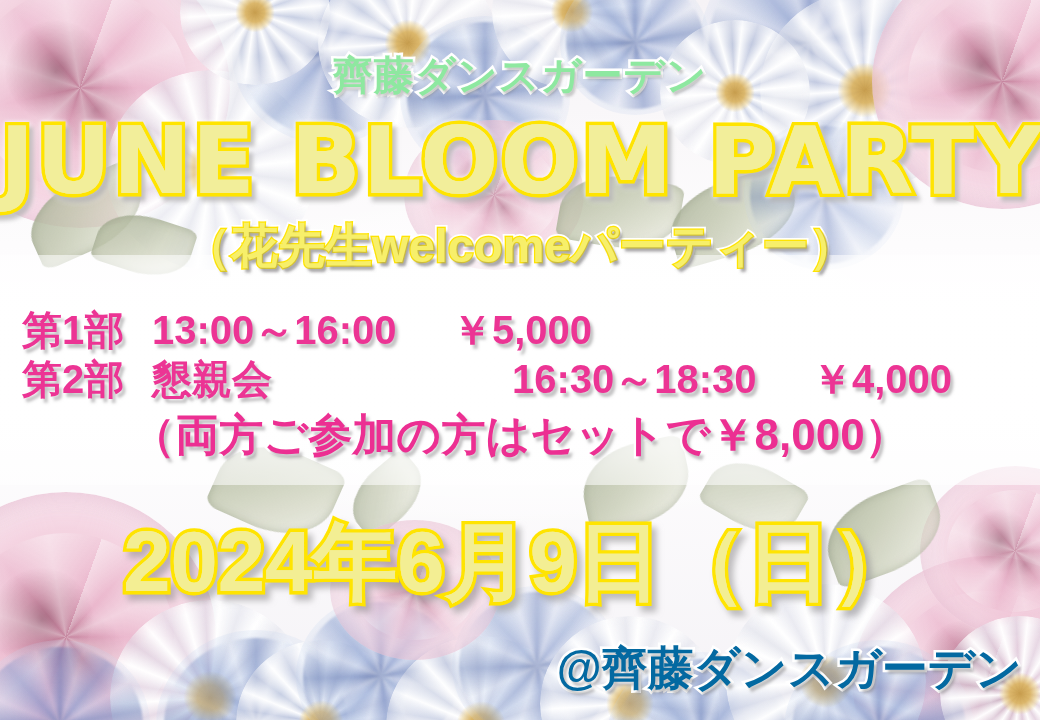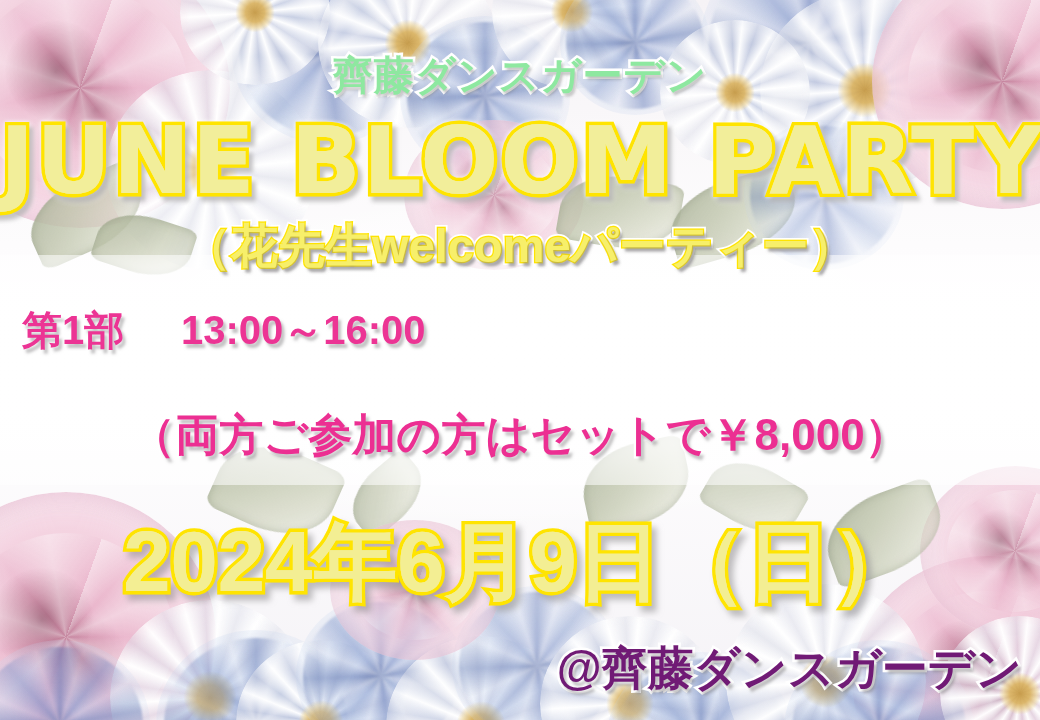--- a/index.html
+++ b/index.html
@@ -166,21 +166,21 @@
     color:#ec3494;
     -webkit-text-stroke:5px #ffffff;
     paint-order:stroke fill;
     text-shadow:3px 4px 3px rgba(135,133,135,0.5);
   }
   .prog-row{ position:absolute; left:0; right:0; display:flex; align-items:center; }
   .r1{ top:303px; }
   .r2{ top:352px; }
   .c-part { width:152px; text-align:left; padding-left:22px; }
   .c-name { width:360px; text-align:left; }
-  .c-time { width:300px; text-align:left;margin-left:29px; }
+  .c-time { width:300px; text-align:left; }
   .c-price{ width:200px; text-align:left; }
 
   
   .setnote{
     top:406px; left:0; right:0; text-align:center;
     font-size:44px; font-weight:bold;
     color:#ec2f92;
     -webkit-text-stroke:4.5px #ffffff;
     paint-order:stroke fill;
     text-shadow:3px 4px 3px rgba(135,133,135,0.5);
@@ -200,21 +200,21 @@
     position:absolute; left:0; right:0; top:0;
     color:#f3ee93;
     -webkit-text-stroke:0;
     z-index:2;
   }
 
   
   .venue{
     top:638px; left:0; right:18px; text-align:right;
     font-size:46px; font-weight:bold;
-    color:#701a75;
+    color:#0369a1;
     -webkit-text-stroke:5px #ffffff;
     paint-order:stroke fill;
     text-shadow:3px 4px 3px rgba(130,128,130,0.5);
   }
 </style>
 </head>
 <body>
 
 <div class="poster">
 
@@ -280,22 +280,29 @@
     </div>
 
     <div class="line subtitle">
       <span>（花先生welcomeパーティー）</span>
       <span class="inner">（花先生welcomeパーティー）</span>
     </div>
 
     <div class="prog prog-row r1">
       <span class="c-part">第1部</span>
       <span class="c-time">13:00～16:00</span>
-    </div>
-
+      <span class="c-price">￥5,000</span>
+    </div>
+
+    <div class="prog prog-row r2">
+      <span class="c-part">第2部</span>
+      <span class="c-name">懇親会</span>
+      <span class="c-time">16:30～18:30</span>
+      <span class="c-price">￥4,000</span>
+    </div>
 
     <div class="line setnote">（両方ご参加の方はセットで￥8,000）</div>
 
     <div class="line date">
       <span>2024年6月9日（日）</span>
       <span class="inner">2024年6月9日（日）</span>
     </div>
 
     <div class="line venue">@齊藤ダンスガーデン</div>
 

